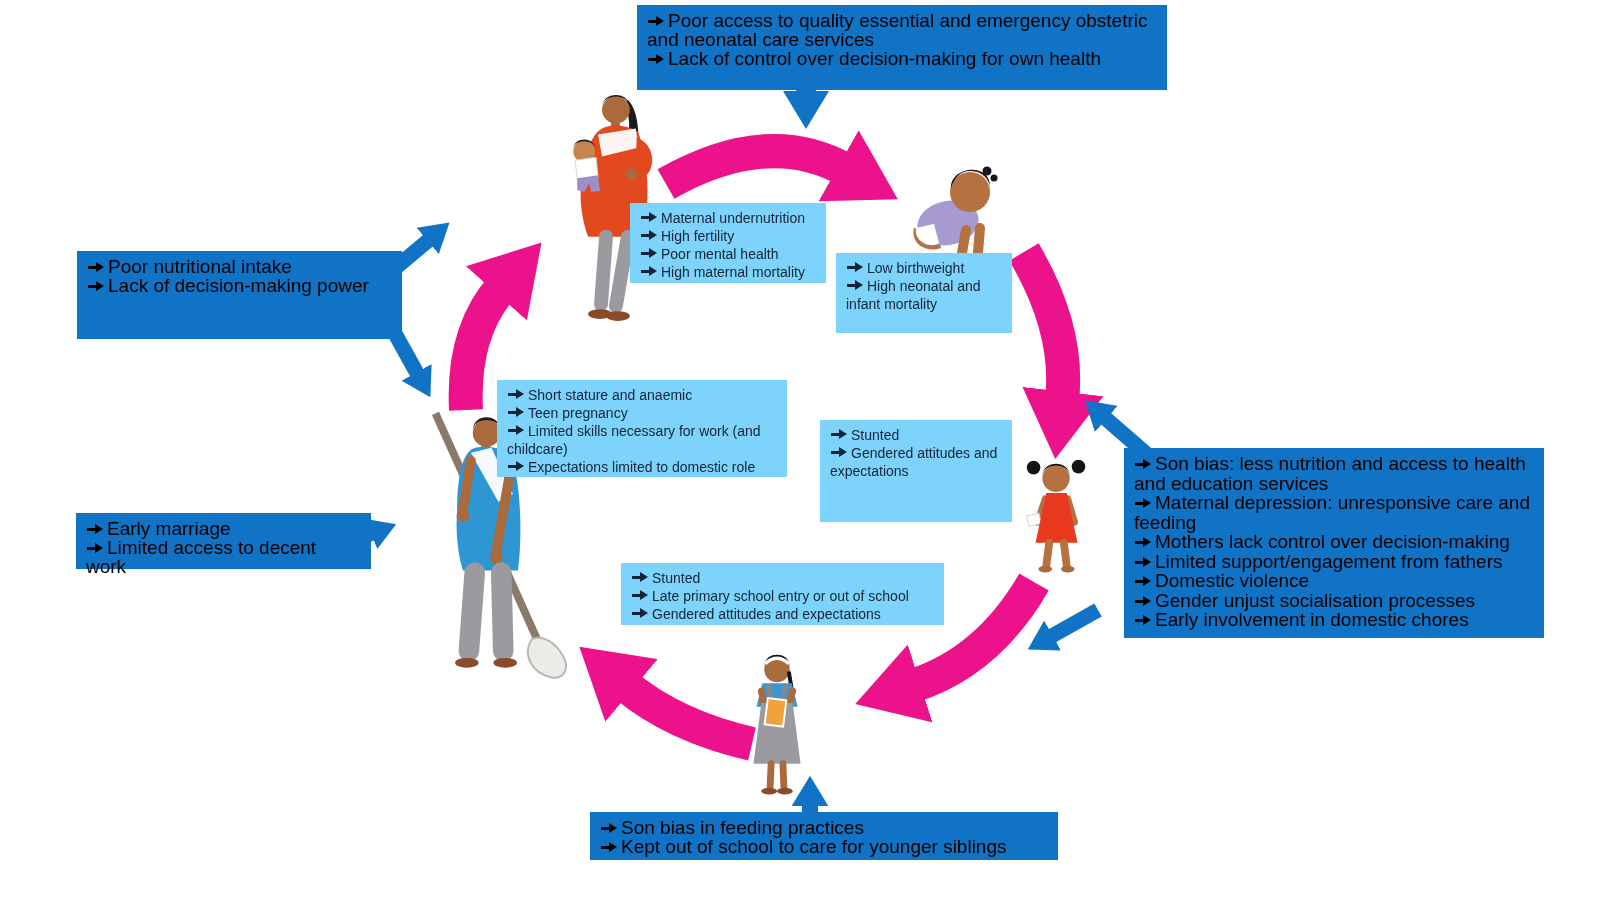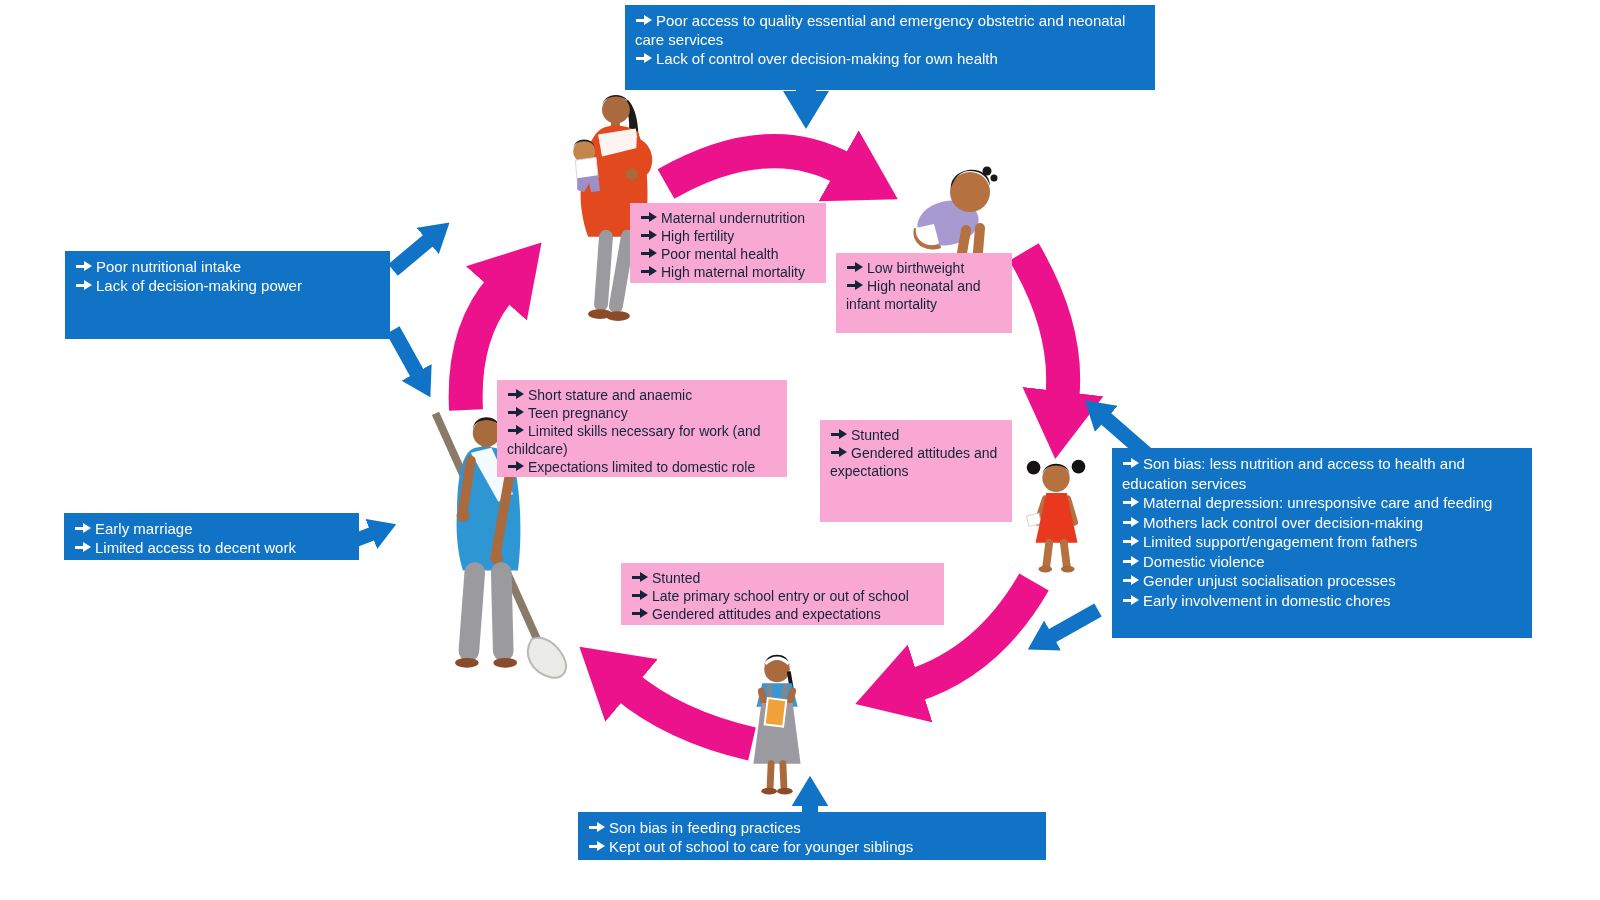--- a/index.html
+++ b/index.html
@@ -1,22 +1,22 @@
 <!DOCTYPE html>
 <html><head>
 <meta charset="utf-8">
 <style>
   html,body{margin:0;padding:0;background:#fff;}
   .stage{position:relative;width:1600px;height:900px;background:#ffffff;overflow:hidden;
          font-family:"Liberation Sans", sans-serif;}
   .layer{position:absolute;left:0;top:0;z-index:0;}
   .fig{position:absolute;z-index:1;}
   .box{position:absolute;z-index:2;box-sizing:border-box;}
-  .dark{background:#1173c5;color:#ffffff;font-size:15px;line-height:19px;padding:6px 10px;}
-  .cyan{background:#f9a8d4;color:#132438;font-size:14px;line-height:18px;padding:6px 10px;}
+  .dark{background:#1173c5;color:#000000;font-size:19px;line-height:19px;padding:6px 10px;margin-left:12px;}
+  .cyan{background:#7dd3fc;color:#132438;font-size:14px;line-height:18px;padding:6px 10px;}
   .row{display:block;}
   
   .ba{display:inline-block;position:relative;width:17px;height:11px;margin-right:4px;}
   .ba::before{content:"";position:absolute;left:1px;top:4px;width:9px;height:3px;background:currentColor;}
   .ba::after{content:"";position:absolute;left:9px;top:0;width:0;height:0;
              border-left:8px solid currentColor;border-top:5.5px solid transparent;border-bottom:5.5px solid transparent;}
 </style>
 </head>
 <body>
 
@@ -134,21 +134,21 @@
   <div class="box dark" style="left:625px;top:5px;width:530px;height:85px">
     <div class="row"><span class="ba"></span><span>Poor access to quality essential and emergency obstetric and neonatal care services</span></div>
     <div class="row"><span class="ba"></span><span>Lack of control over decision-making for own health</span></div>
   </div>
 
   <div class="box dark" style="left:65px;top:251px;width:325px;height:88px">
     <div class="row"><span class="ba"></span><span>Poor nutritional intake</span></div>
     <div class="row"><span class="ba"></span><span>Lack of decision-making power</span></div>
   </div>
 
-  <div class="box dark" style="left:64px;top:513px;width:295px;height:47px">
+  <div class="box dark" style="left:64px;top:513px;width:295px;height:56px">
     <div class="row"><span class="ba"></span><span>Early marriage</span></div>
     <div class="row"><span class="ba"></span><span>Limited access to decent work</span></div>
   </div>
 
   <div class="box dark" style="left:1112px;top:448px;width:420px;height:190px;line-height:19.5px">
     <div class="row"><span class="ba"></span><span>Son bias: less nutrition and access to health and education services</span></div>
     <div class="row"><span class="ba"></span><span>Maternal depression: unresponsive care and feeding</span></div>
     <div class="row"><span class="ba"></span><span>Mothers lack control over decision-making</span></div>
     <div class="row"><span class="ba"></span><span>Limited support/engagement from fathers</span></div>
     <div class="row"><span class="ba"></span><span>Domestic violence</span></div>

